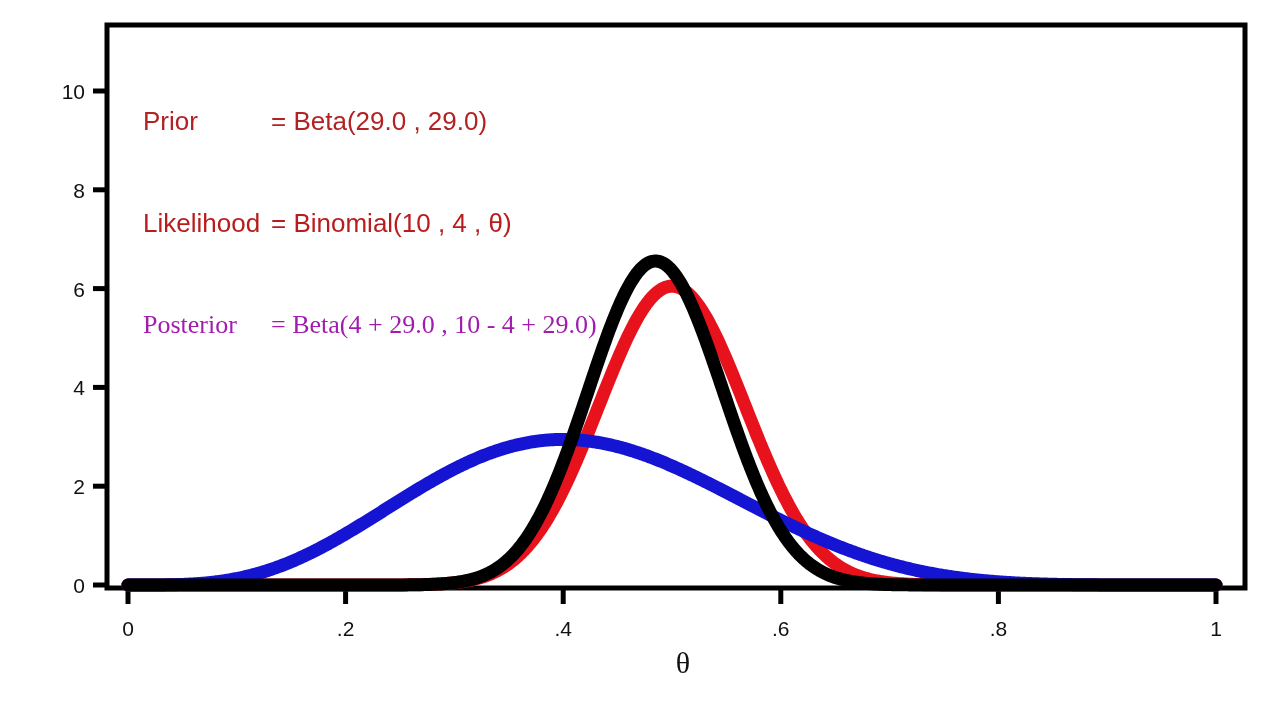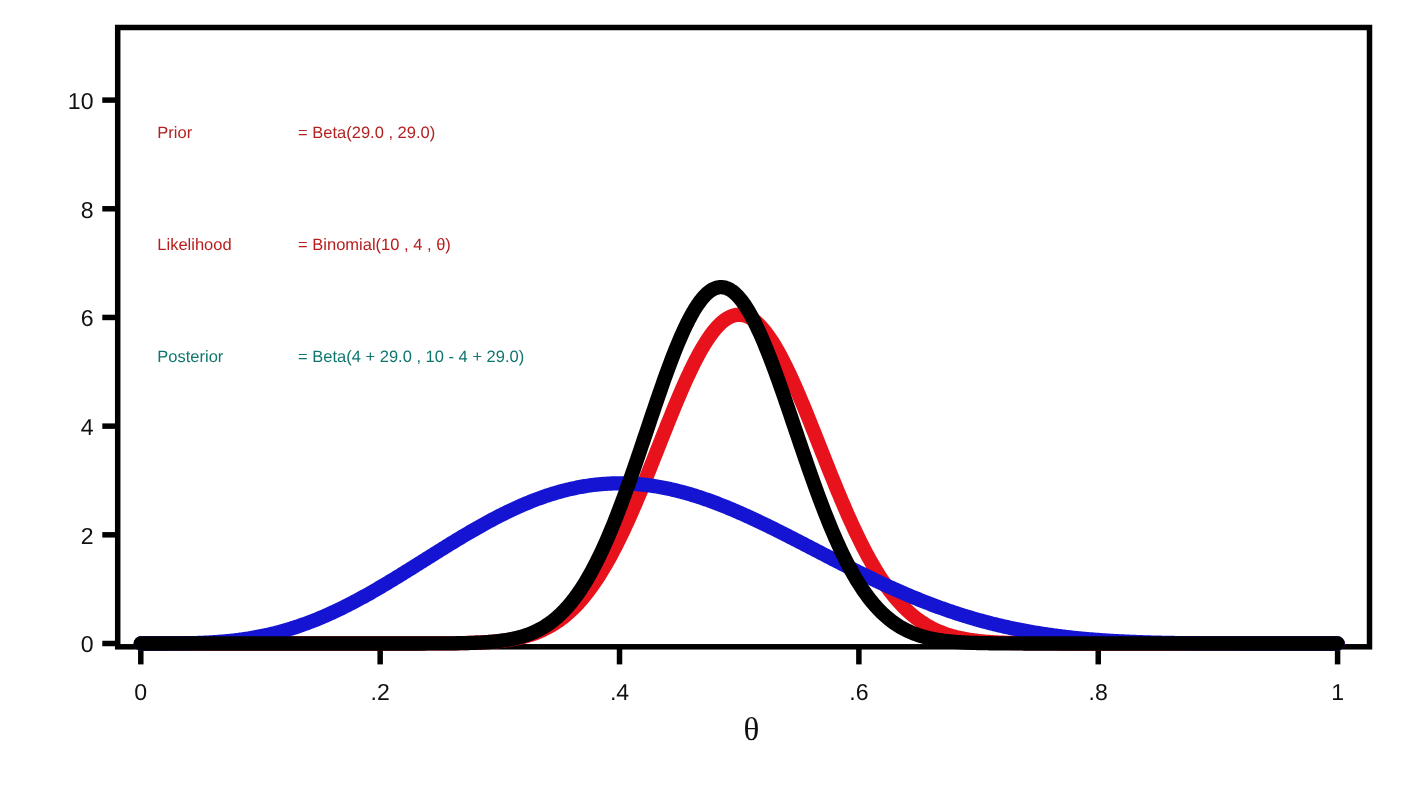--- a/index.html
+++ b/index.html
@@ -3,26 +3,26 @@
 <meta charset="utf-8">
 <style>
   html,body{margin:0;padding:0;background:#ffffff;}
   body{width:1280px;height:720px;overflow:hidden;
        font-family:"Liberation Sans", sans-serif;}
   #stage{position:relative;width:1280px;height:720px;background:#ffffff;}
 
   #plot-svg{position:absolute;left:0;top:0;width:1280px;height:720px;}
 
   .legend{position:absolute;left:143px;top:36px;
-          font-size:15px;line-height:34px;white-space:pre;}
+          font-size:26px;line-height:34px;white-space:pre;}
   .legend-row{display:block;white-space:pre;}
   .lg-name{display:inline-block;width:128px;}
   .lg-prior{color:#b22222;}
   .lg-like{color:#b91c1c;}
-  .lg-post{color:#0f766e;}
+  .lg-post{color:#a21caf;font-family:Liberation Serif, serif;}
 
   .tick-label{font-size:21px;fill:#111111;
               font-family:"Liberation Sans", sans-serif;}
   .axis-title{font-size:30px;fill:#111111;
               font-family:"Liberation Serif", serif;}
 </style>
 </head>
 <body>
 
 <div id="stage">

